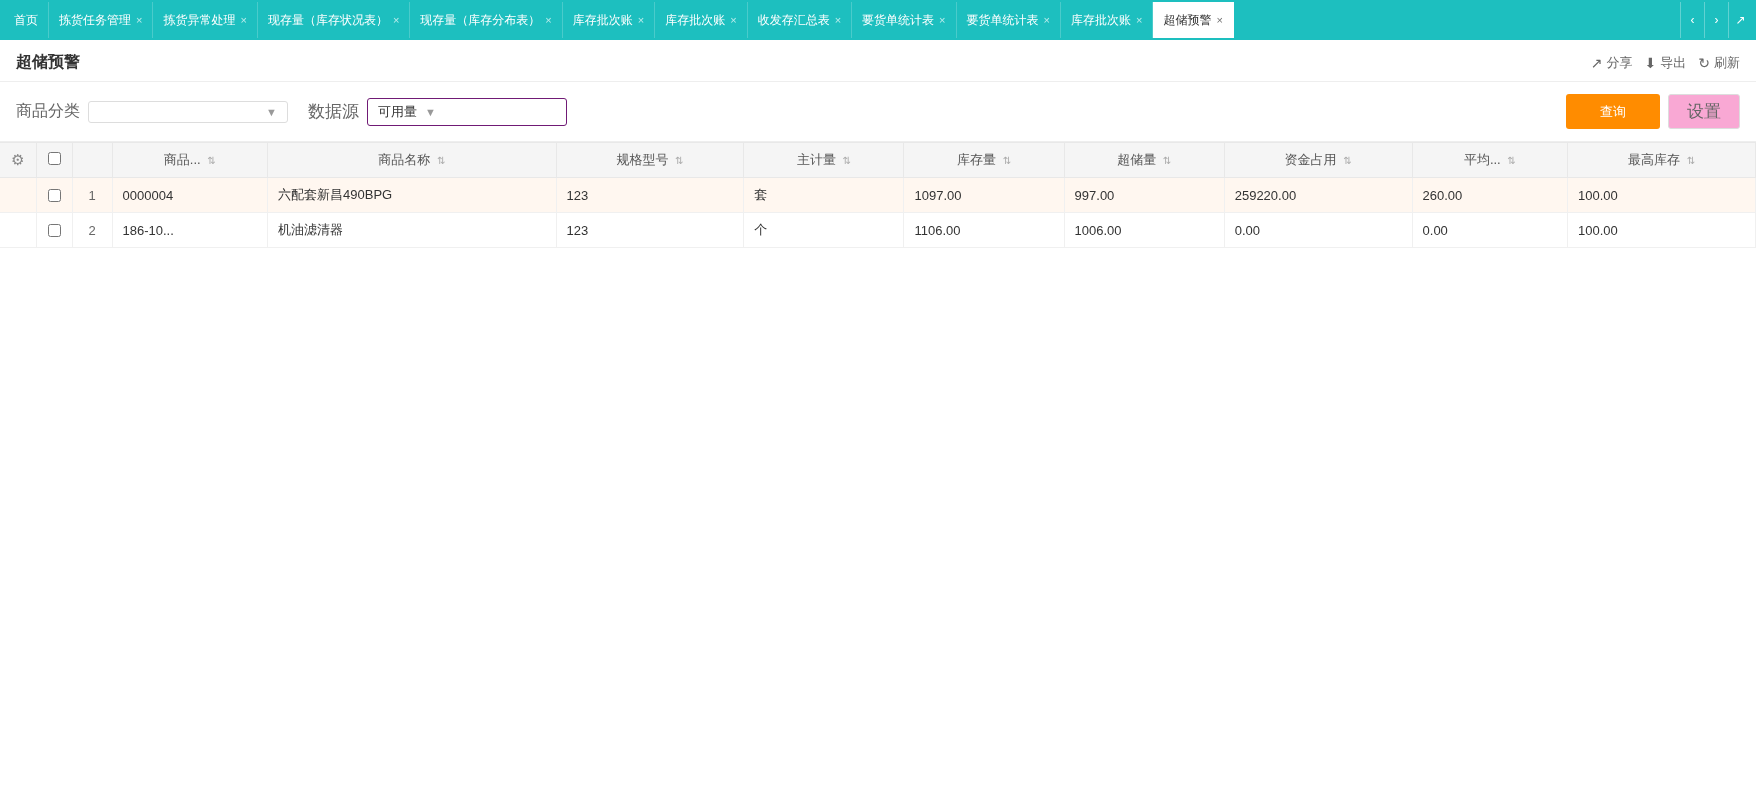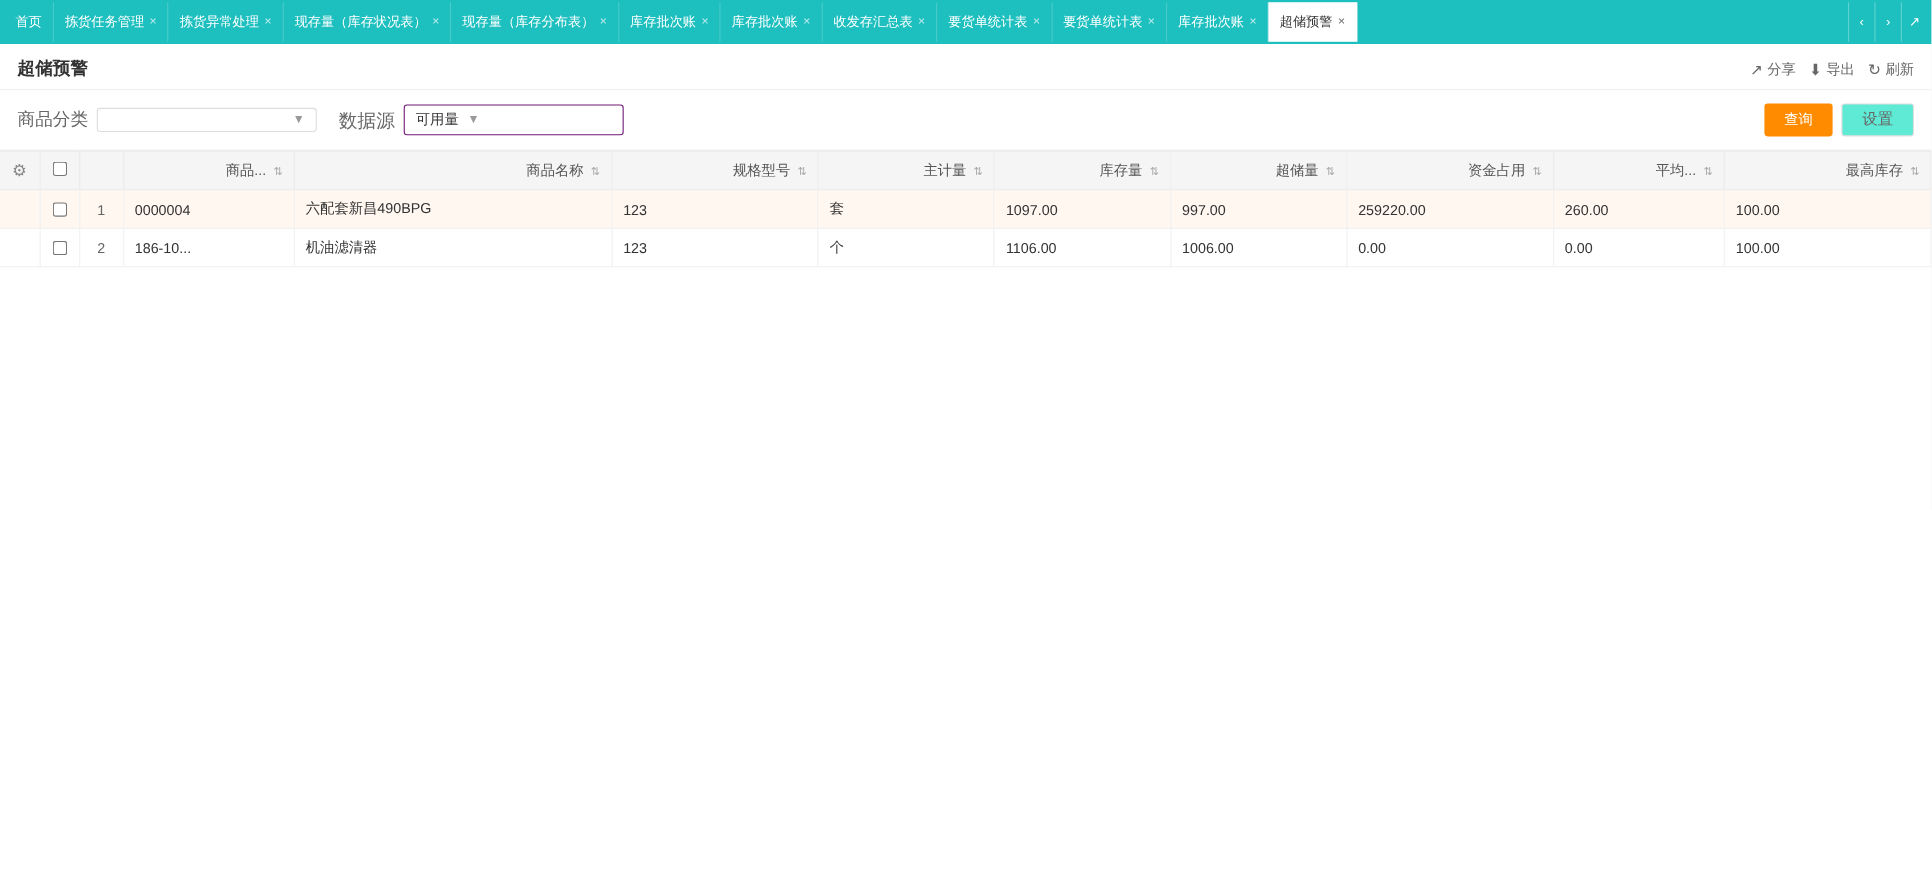--- a/index.html
+++ b/index.html
@@ -135,51 +135,51 @@
     .filter-buttons {
       margin-left: auto;
       display: flex;
       gap: 8px;
     }
     .btn-query {
       background: #ff8c00;
       color: #fff;
       border: none;
       border-radius: 3px;
-      padding: 6px 18px;
+      padding: 6px 34px;
       cursor: pointer;
       font-size: 13px;
     }
     .btn-settings {
-      background: #5eead4;
+      background: #f9a8d4;
       color: #666;
       border: 1px solid #ddd;
       border-radius: 3px;
       padding: 5px 18px;
       cursor: pointer;
-      font-size: 14px;
+      font-size: 17px;
     }
 
     
     .table-container {
       padding: 0;
     }
     table {
       width: 100%;
       border-collapse: collapse;
       font-size: 13px;
     }
     thead tr {
       background: #f5f5f5;
       border-top: 1px solid #e8e8e8;
       border-bottom: 1px solid #e8e8e8;
     }
     th {
       padding: 8px 10px;
-      text-align: right;
+      text-align: center;
       color: #555;
       font-weight: normal;
       border-right: 1px solid #e8e8e8;
       white-space: nowrap;
       position: relative;
     }
     th .sort-icon {
       font-size: 10px;
       color: #aaa;
       margin-left: 3px;

